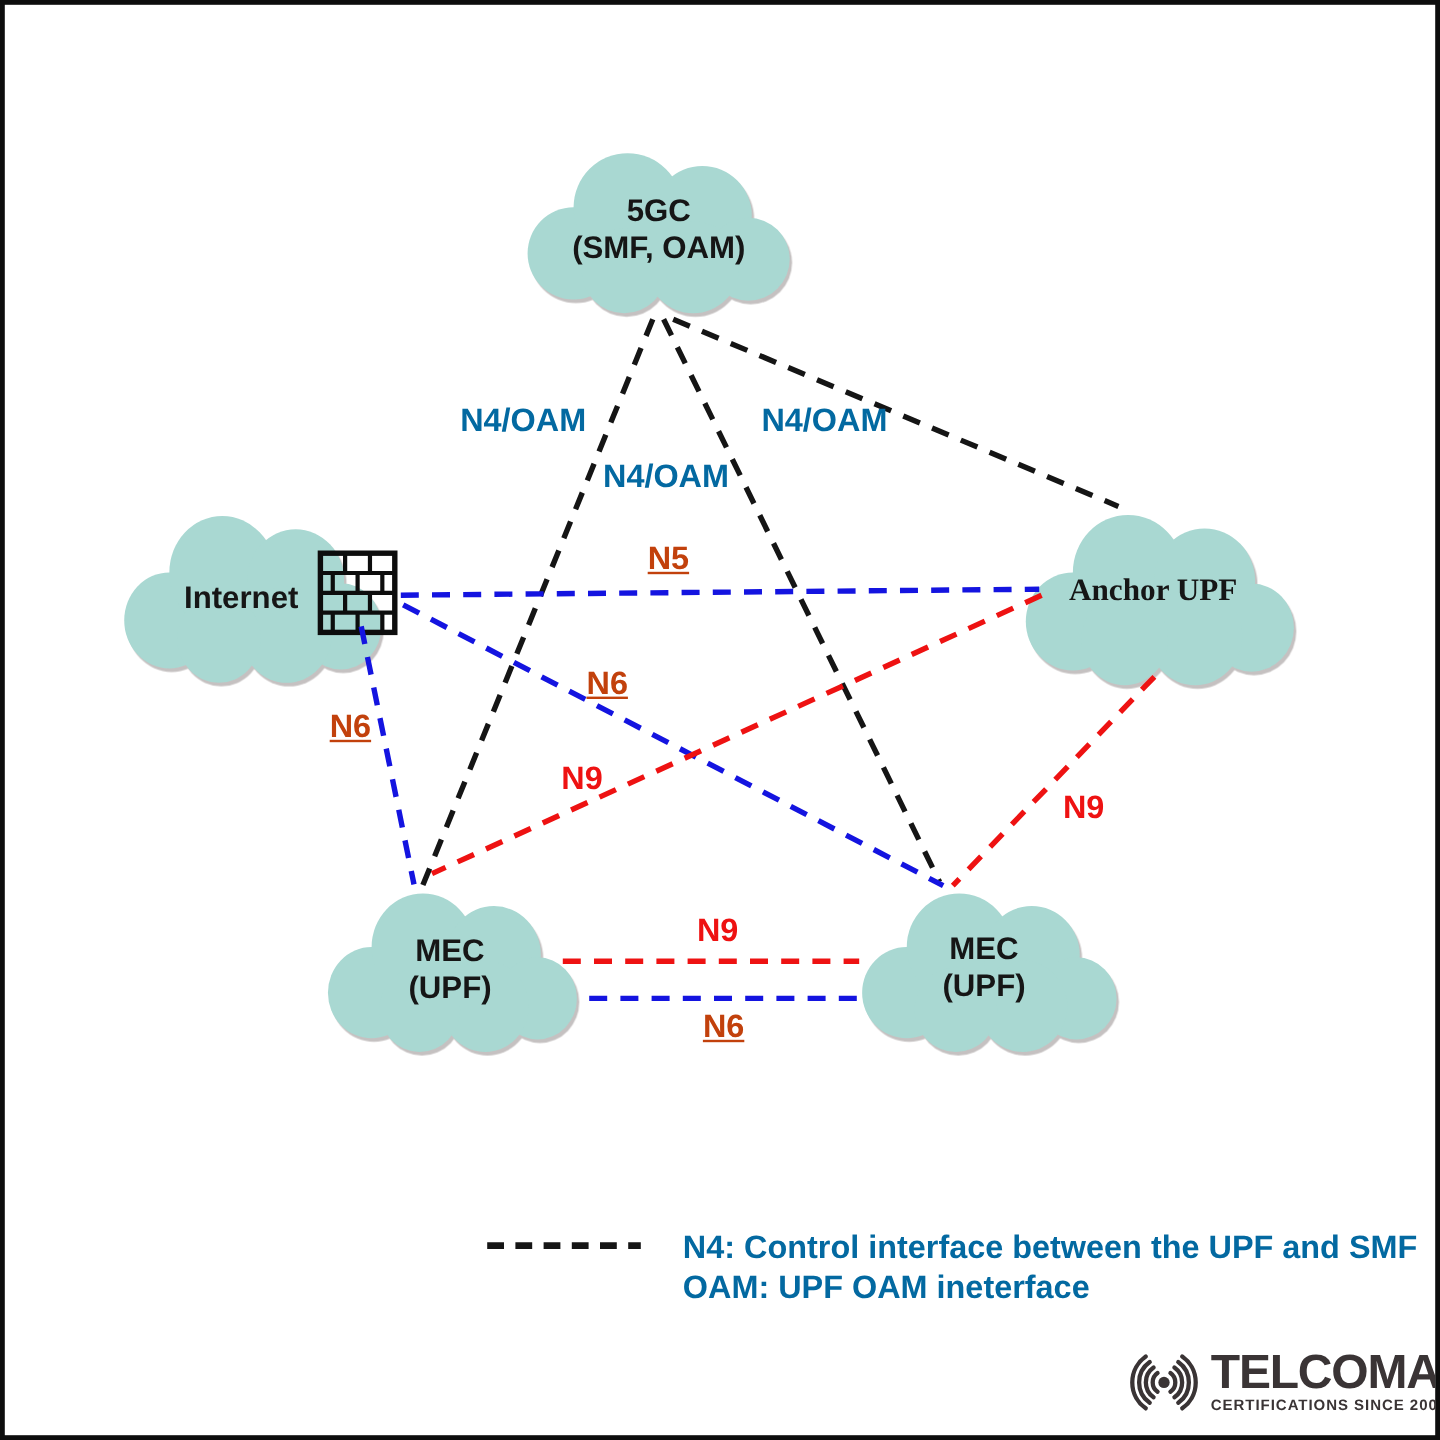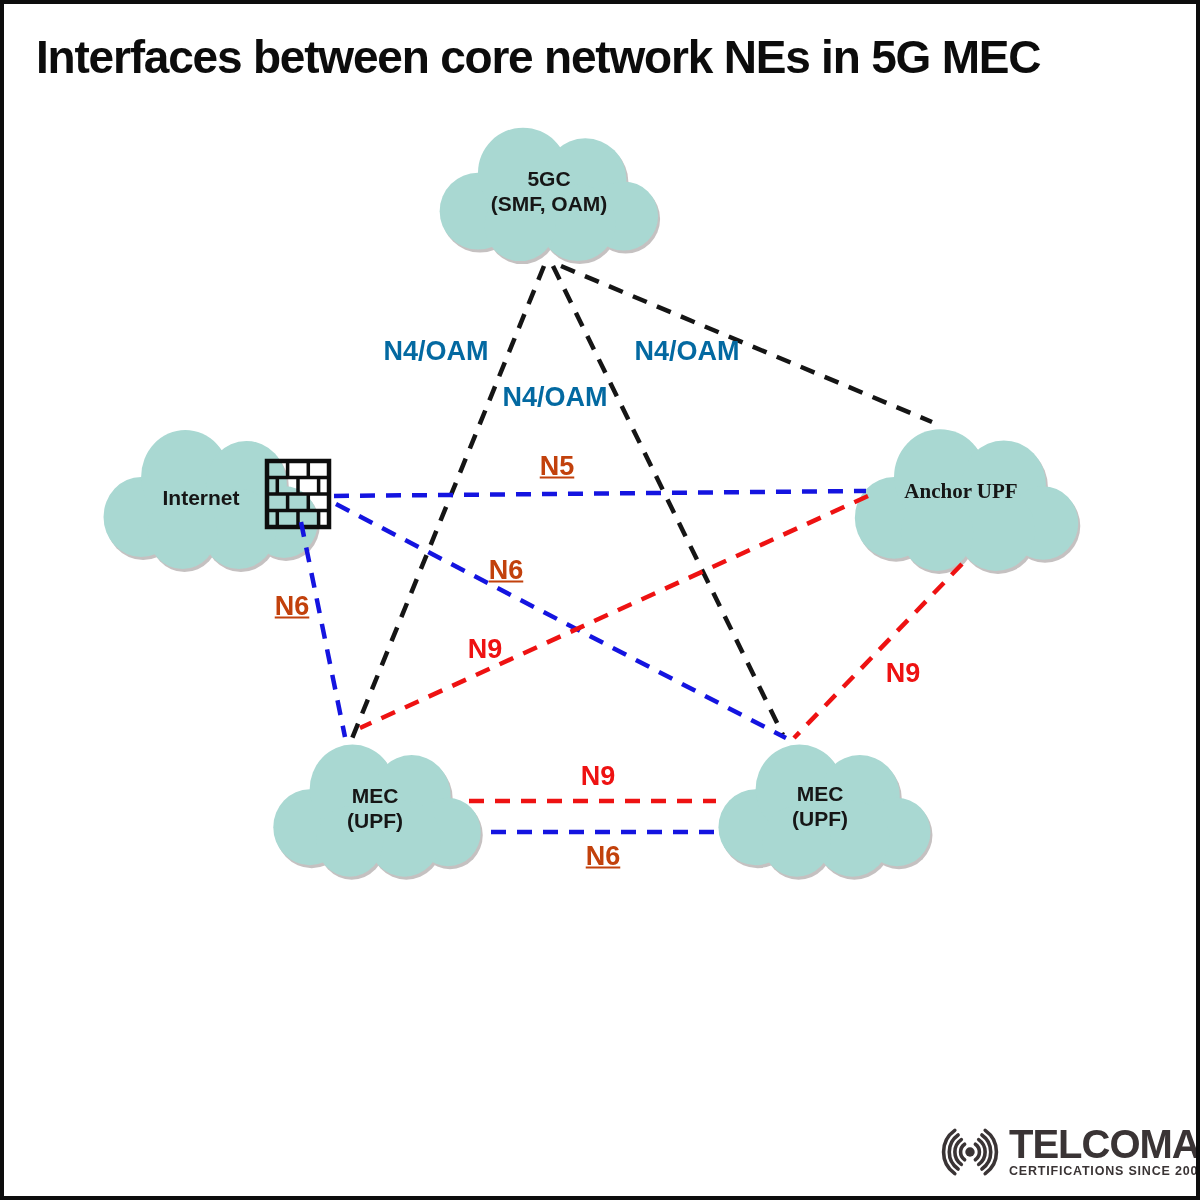--- a/index.html
+++ b/index.html
@@ -10,21 +10,21 @@
   }
   .title{
     position:absolute;left:32px;top:26px;width:1140px;
     font-size:46px;font-weight:700;letter-spacing:-1.2px;color:#0c0c0c;
     white-space:nowrap;
   }
   svg.layer{position:absolute;left:0;top:0;}
   .cloud-shape{filter:drop-shadow(2.5px 3.5px 0.5px rgba(150,142,142,0.55));}
   .node-label{
     position:absolute;transform:translate(-50%,-50%);
-    text-align:center;font-size:21px;font-weight:600;line-height:1.2;color:#161616;
+    text-align:center;font-size:26px;font-weight:600;line-height:1.2;color:#161616;
     white-space:nowrap;
   }
   .edge-label{
     position:absolute;transform:translate(-50%,-50%);
     font-size:27px;font-weight:600;white-space:nowrap;
   }
   .c-black{color:#0369a1;}
   .c-blue{color:#c2410c;text-decoration:underline;}
   .c-red{color:#ee1212;}
   .legend-row{position:absolute;display:flex;align-items:center;gap:33px;}
@@ -38,21 +38,20 @@
   }
   .logo .wordmark{display:flex;flex-direction:column;}
   .logo .brand{font-size:40px;font-weight:700;letter-spacing:-1px;line-height:36px;color:#3a3435;white-space:nowrap;}
   .logo .tagline{font-size:12.5px;font-weight:600;letter-spacing:0.8px;margin-top:2px;color:#3a3435;white-space:nowrap;}
 </style>
 </head>
 <body>
 
 <div class="canvas">
 
-  <div class="title">Interfaces between core network NEs in 5G MEC</div>
 
   <svg class="layer" width="1200" height="1200" viewBox="0 0 1200 1200">
     <defs>
       <g id="cloud">
         <circle cx="48" cy="95" r="40"></circle>
         <circle cx="95" cy="55" r="47"></circle>
         <circle cx="160" cy="62" r="43"></circle>
         <circle cx="200" cy="100" r="36"></circle>
         <circle cx="152" cy="107" r="40"></circle>
         <circle cx="92" cy="110" r="37"></circle>
@@ -128,20 +127,29 @@
   <div class="edge-label c-black" style="left:551px;top:393px;">N4/OAM</div>
   <div class="edge-label c-black" style="left:683px;top:347px;">N4/OAM</div>
   <div class="edge-label c-blue" style="left:553px;top:462px;">N5</div>
   <div class="edge-label c-blue" style="left:502px;top:566px;">N6</div>
   <div class="edge-label c-blue" style="left:288px;top:602px;">N6</div>
   <div class="edge-label c-red" style="left:481px;top:645px;">N9</div>
   <div class="edge-label c-red" style="left:899px;top:669px;">N9</div>
   <div class="edge-label c-red" style="left:594px;top:772px;">N9</div>
   <div class="edge-label c-blue" style="left:599px;top:852px;">N6</div>
 
+  <div class="legend-row multiline" style="left:400px;top:1018px;">
+    <svg width="132" height="8">
+      <line x1="2" y1="4" x2="130" y2="4" stroke="#151515" stroke-width="5.5" stroke-dasharray="14 9.5"></line>
+    </svg>
+    <div class="txt c-black">
+      <div class="ln">N4: Control interface between the UPF and SMF</div>
+      <div class="ln">OAM: UPF OAM ineterface</div>
+    </div>
+  </div>
 
   <div class="logo">
     <svg width="68" height="56" viewBox="-36 -28 72 56">
       <g stroke="#3a3435" stroke-width="3.8" fill="none" stroke-linecap="round">
         <path d="M 5.7 -8.2 A 10 10 0 0 1 5.7 8.2"></path>
         <path d="M 9.2 -13.1 A 16 16 0 0 1 9.2 13.1"></path>
         <path d="M 12.6 -18 A 22 22 0 0 1 12.6 18"></path>
         <path d="M 16.1 -22.9 A 28 28 0 0 1 16.1 22.9"></path>
         <path d="M -5.7 -8.2 A 10 10 0 0 0 -5.7 8.2"></path>
         <path d="M -9.2 -13.1 A 16 16 0 0 0 -9.2 13.1"></path>

